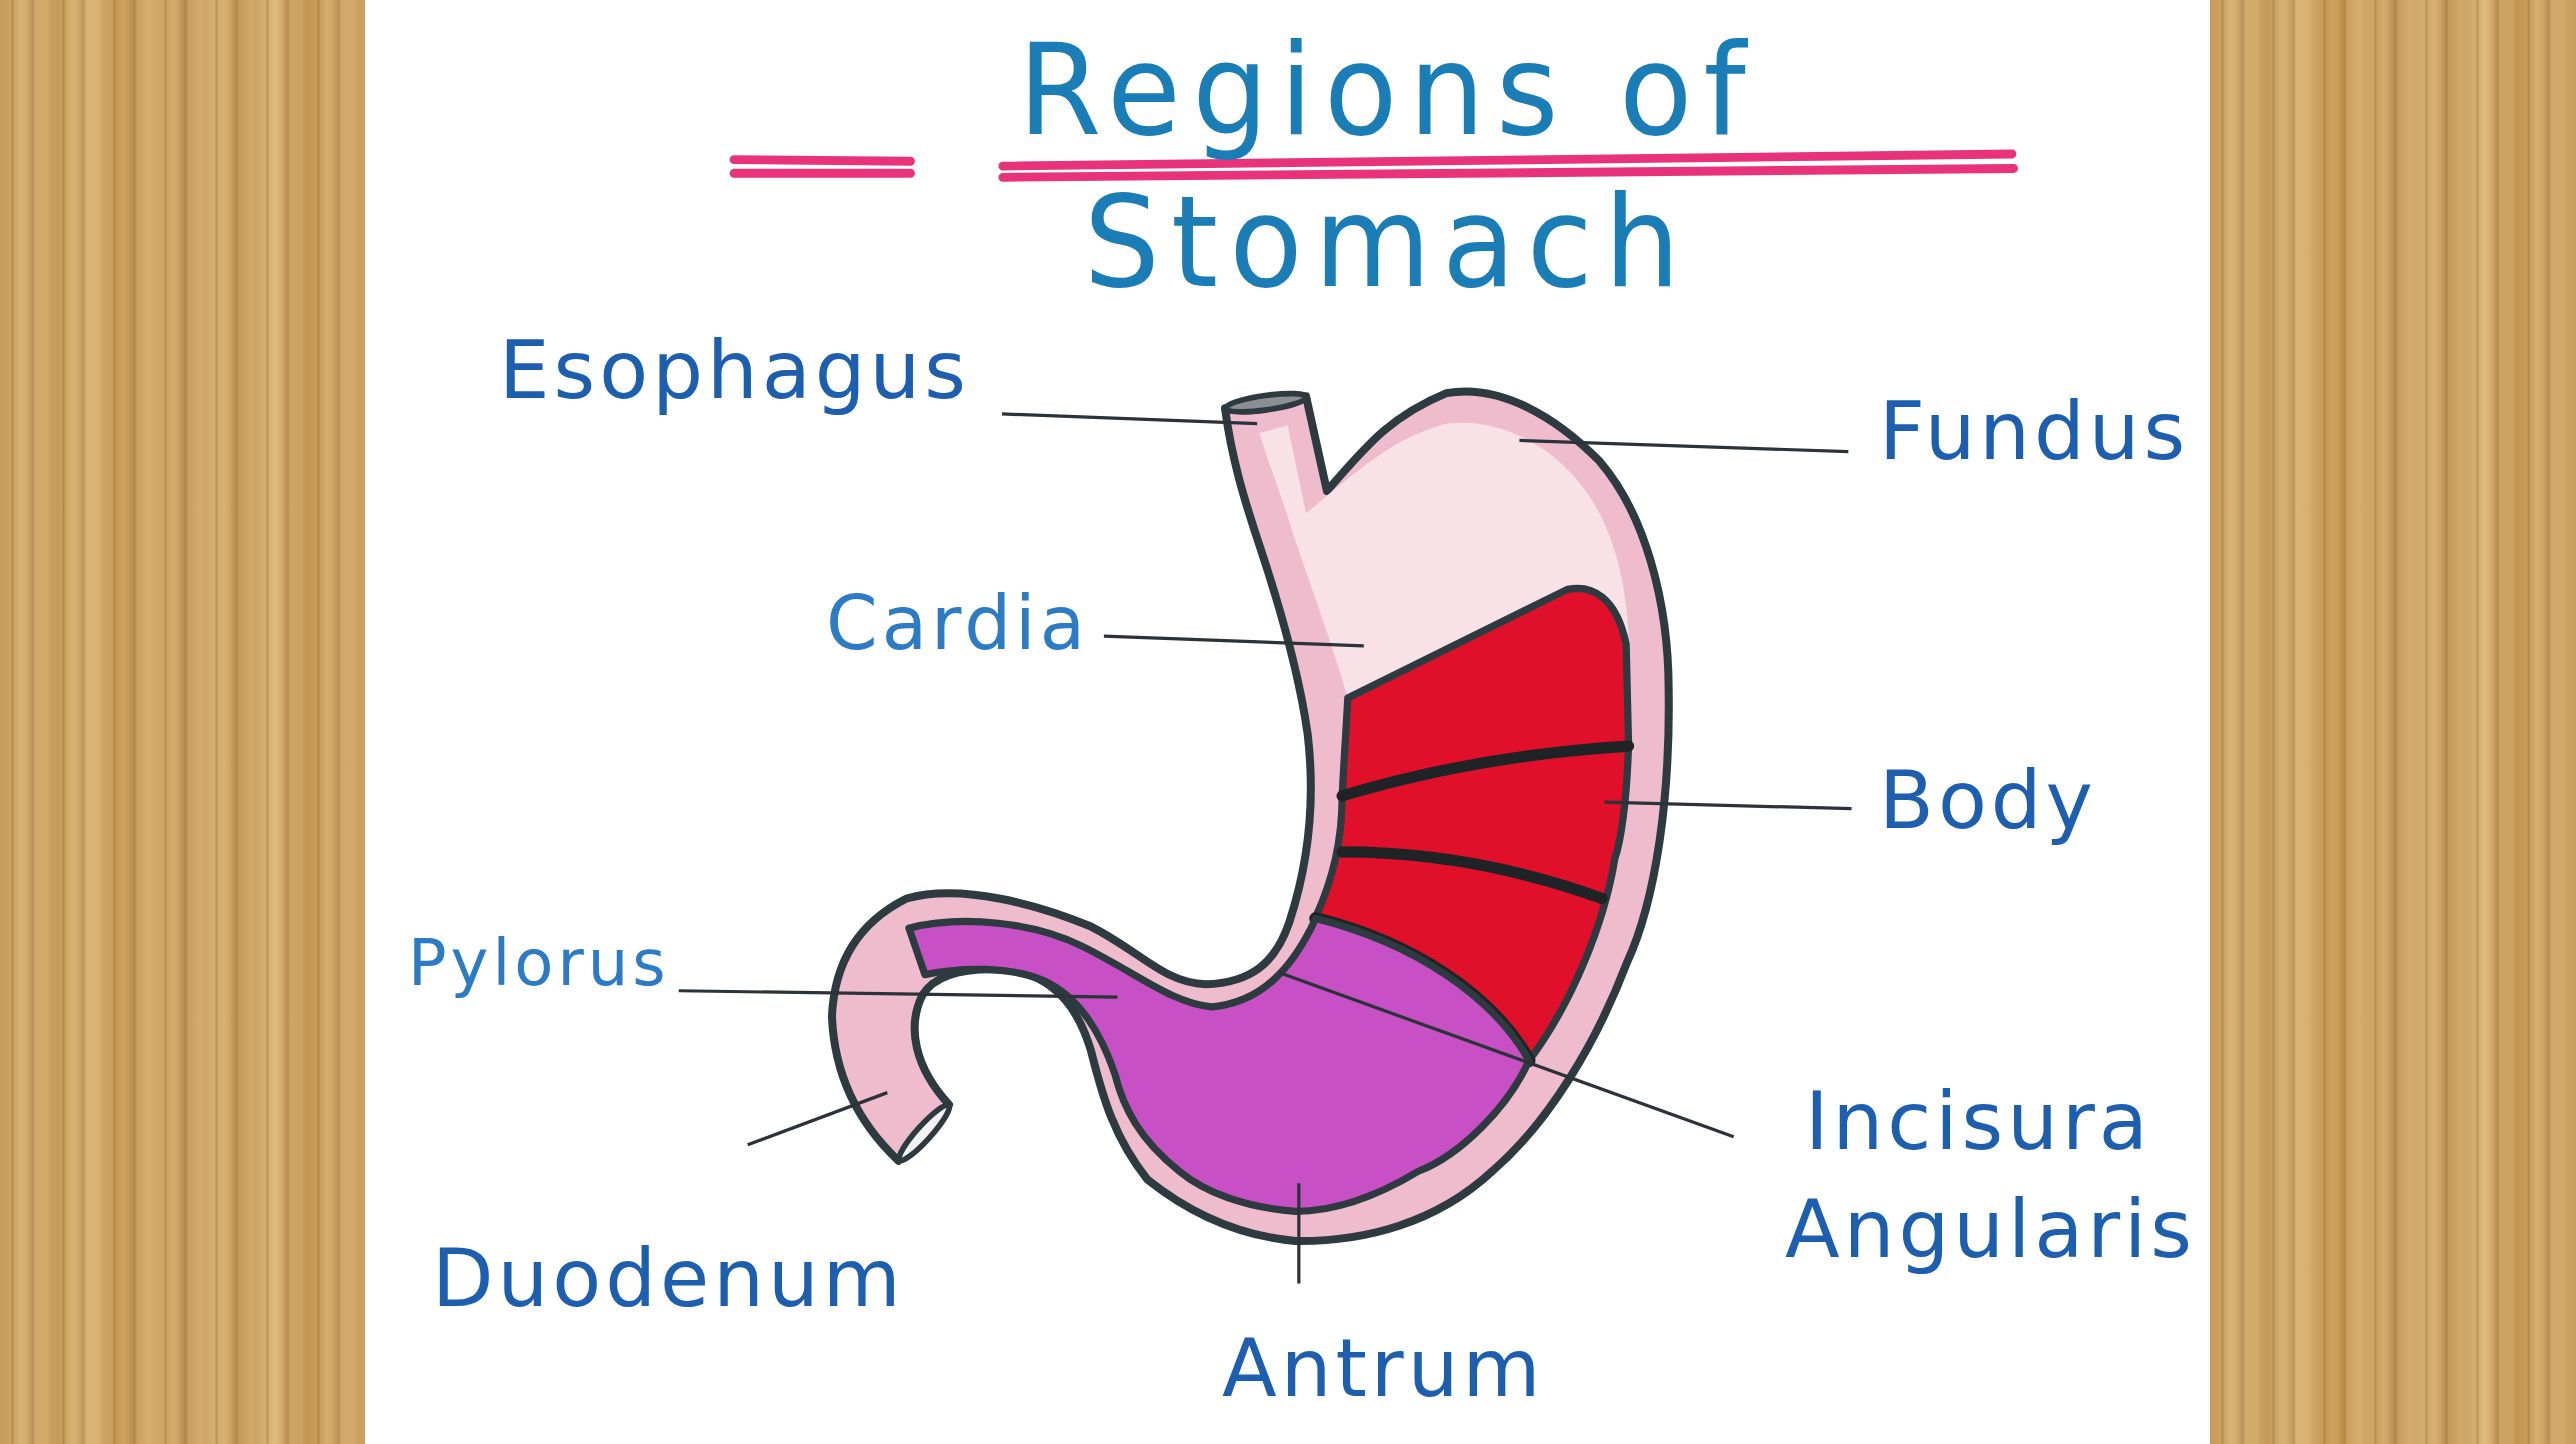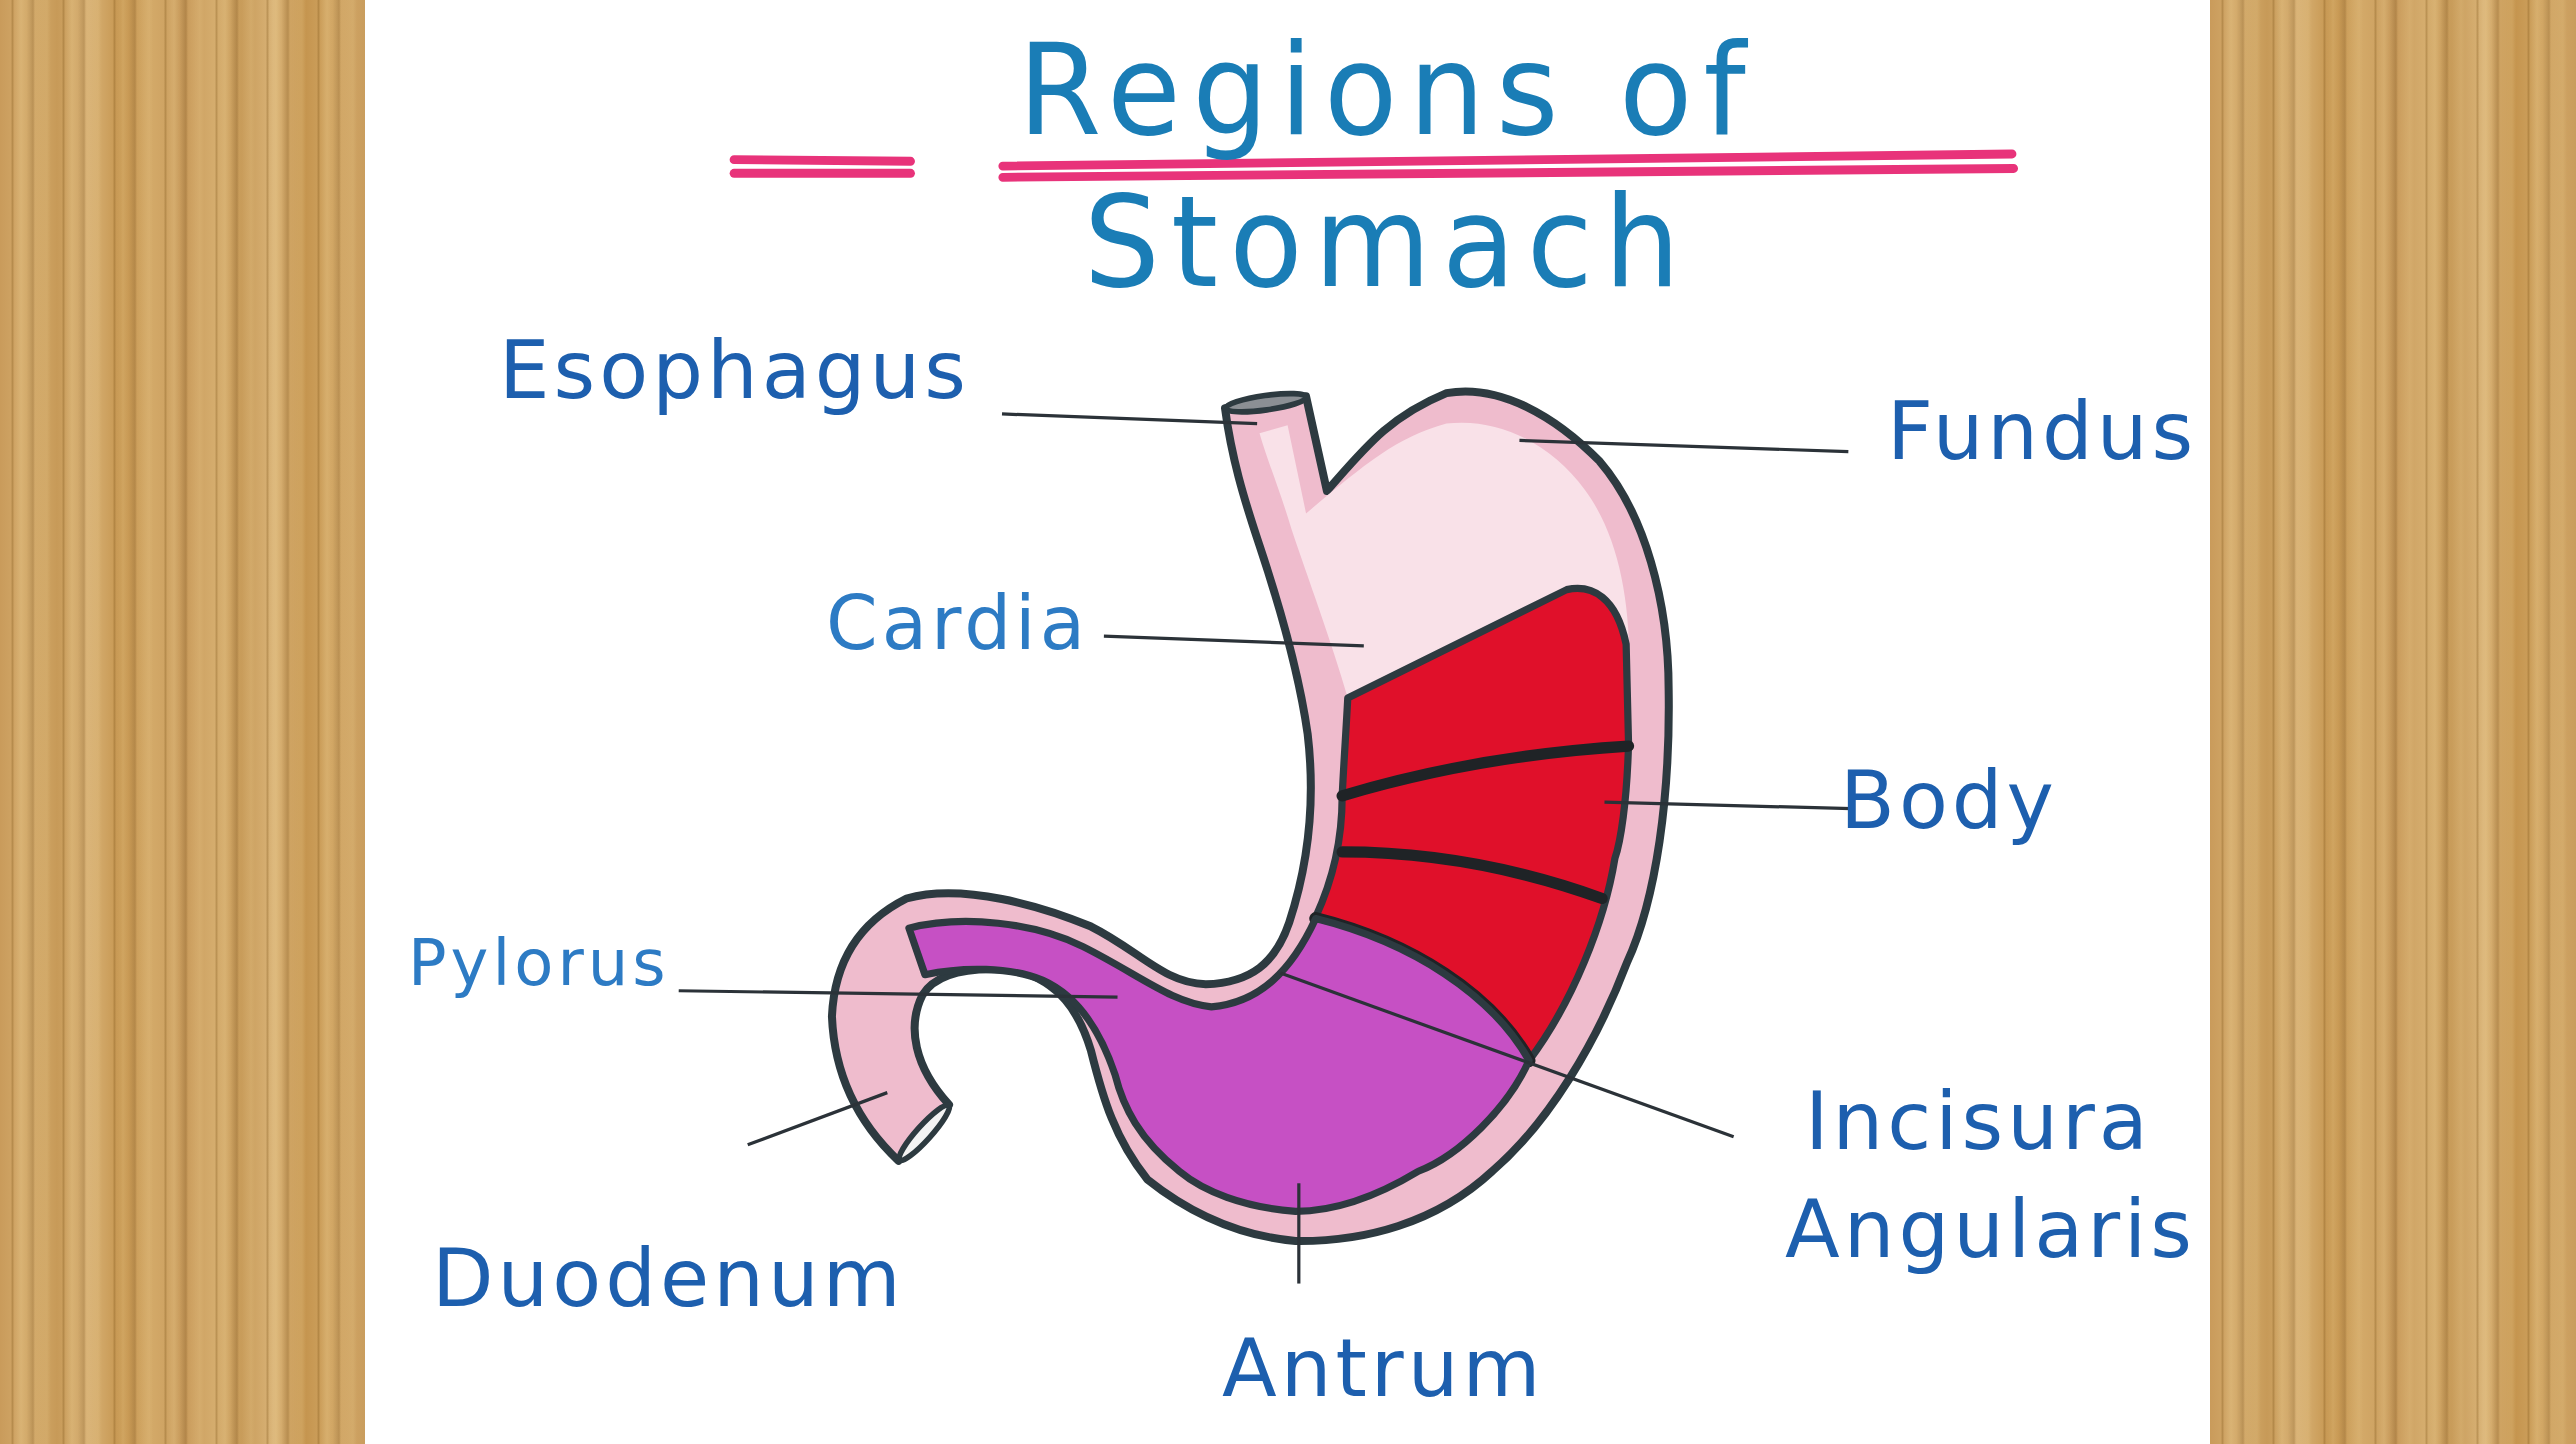--- a/index.html
+++ b/index.html
@@ -128,20 +128,20 @@
     <line x1="932" y1="1427" x2="1106" y2="1362"></line>
     <line x1="1596" y1="1213" x2="2161" y2="1417"></line>
     <line x1="1619" y1="1475" x2="1619" y2="1600"></line>
   </g>
 </svg>
 
 <h1 class="title">Regions of Stomach</h1>
 
 <div class="label" style="left:499px; top:327px;">Esophagus</div>
 <div class="label light" style="left:826px; top:579px; font-size:74px;text-align:center;">Cardia</div>
-<div class="label" style="left:1879px; top:388px;margin-left:8px;">Fundus</div>
-<div class="label" style="left:1840px; top:757px;">Body</div>
+<div class="label" style="left:1879px; top:388px;">Fundus</div>
+<div class="label" style="left:1879px; top:757px;">Body</div>
 <div class="label light" style="left:408px; top:919px; font-size:64px;">Pylorus</div>
 <div class="label" style="left:432px; top:1195px;margin-top:40px;">Duodenum</div>
 <div class="label" style="left:1765px; top:1078px;margin-left:40px;">Incisura</div>
 <div class="label" style="left:1785px; top:1186px;">Angularis</div>
 <div class="label" style="left:1186px; top:1325px;margin-left:36px;">Antrum</div>
 
 
 </body></html>

